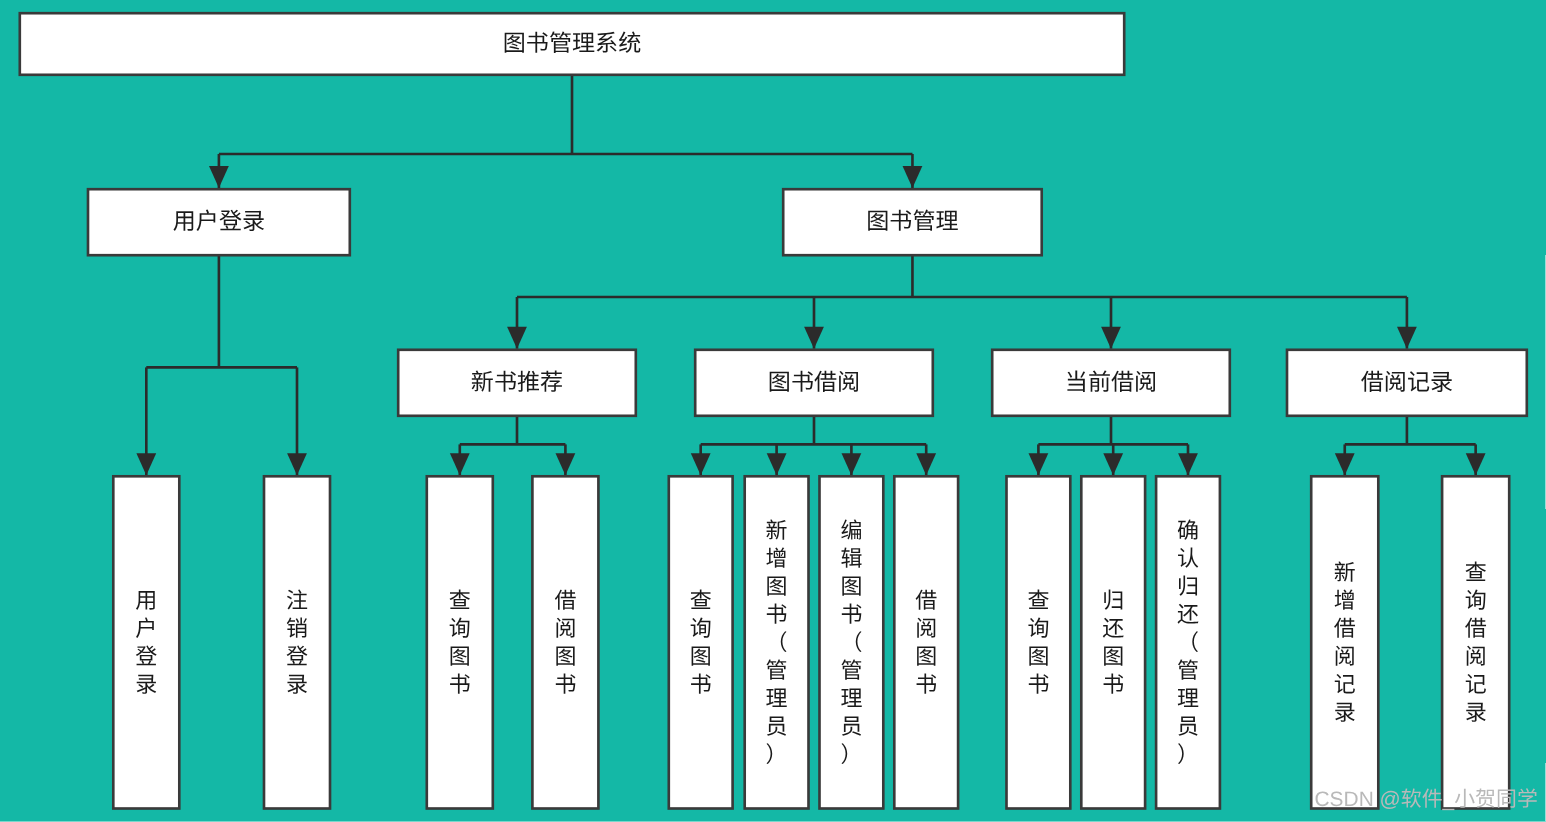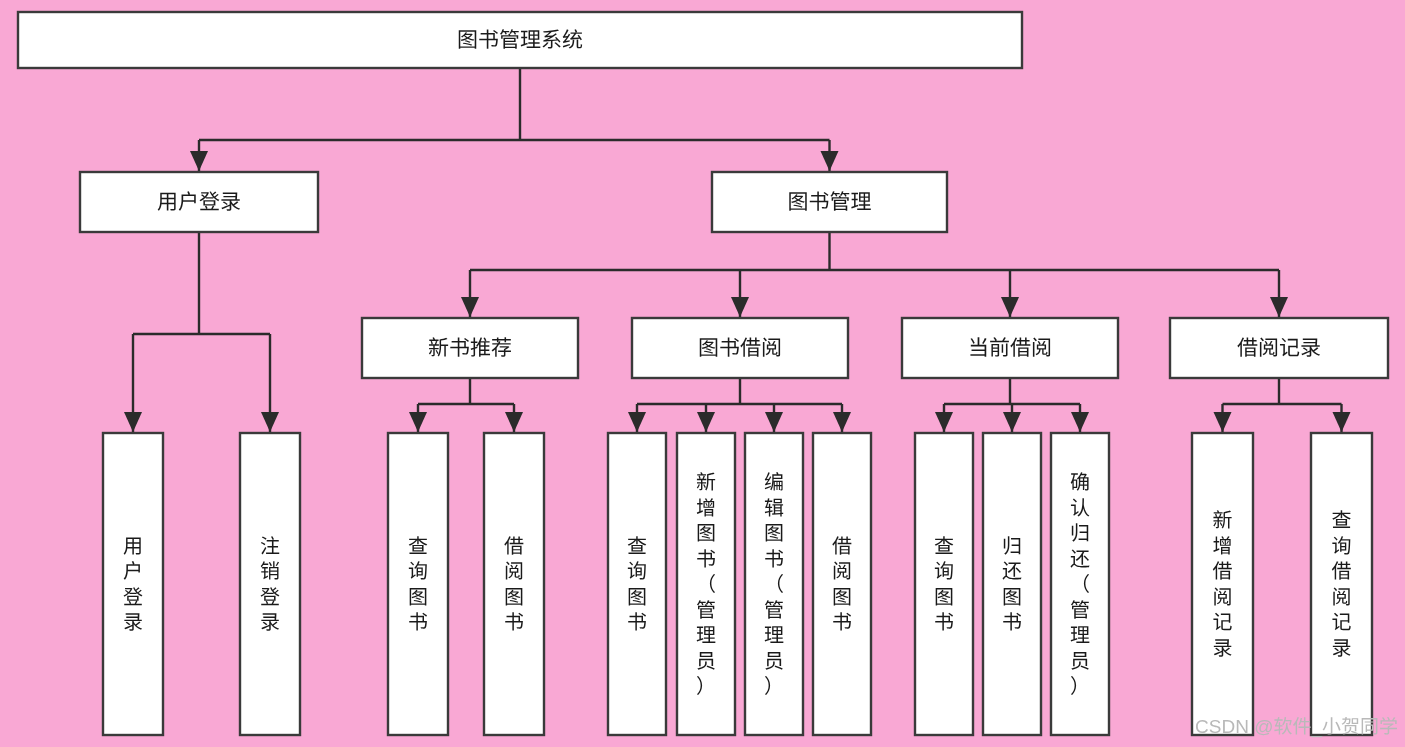--- a/index.html
+++ b/index.html
@@ -8,21 +8,21 @@
     padding: 0;
     background: #ffffff;
   }
   body {
     font-family: "Liberation Sans", "DejaVu Sans", sans-serif;
   }
   #diagram-root {
     position: relative;
     width: 1405px;
     height: 747px;
-    background: #f9a8d4;
+    background: #14b8a6;
     overflow: hidden;
   }
   svg.diagram-canvas {
     position: absolute;
     left: 0;
     top: 0;
     width: 1405px;
     height: 747px;
     display: block;
   }

